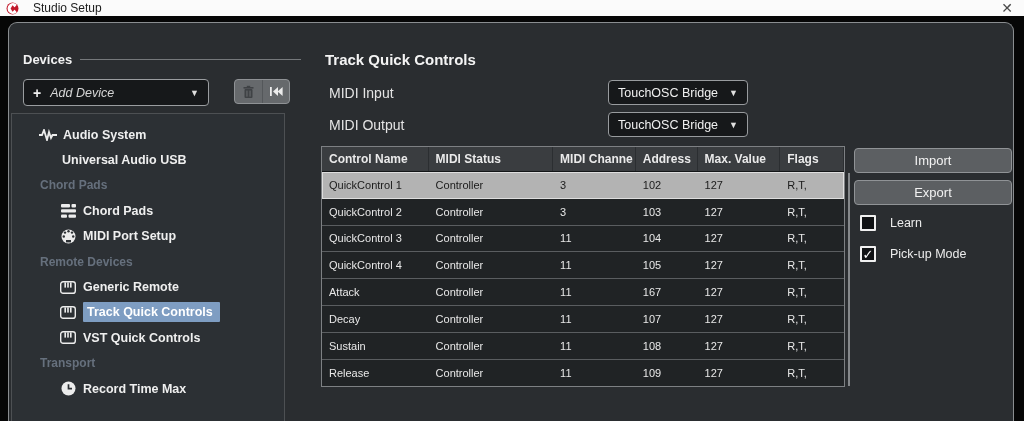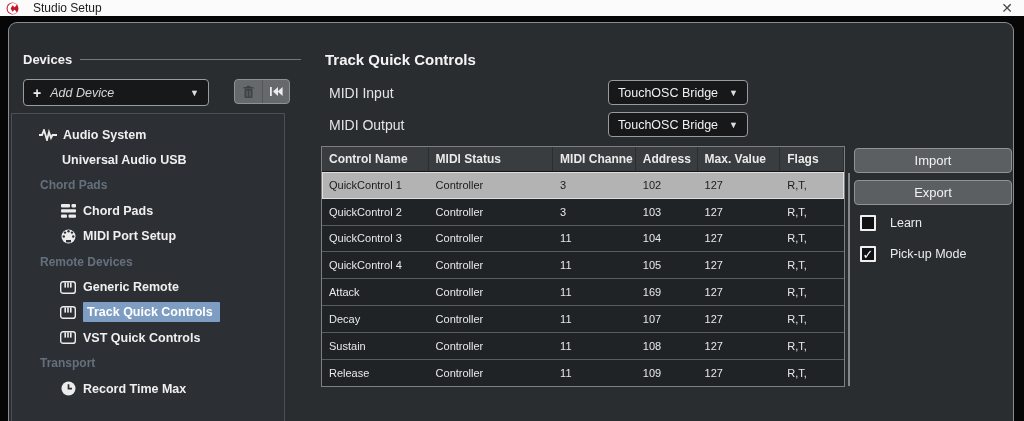--- a/index.html
+++ b/index.html
@@ -272,21 +272,21 @@
           <div class="t-cell" style="width: 125px;">Controller</div>
           <div class="t-cell" style="width: 83px;">11</div>
           <div class="t-cell" style="width: 62px;">105</div>
           <div class="t-cell" style="width: 83px;">127</div>
           <div class="t-cell" style="width: 64px;">R,T,</div>
         </div>
         <div class="t-row">
           <div class="t-cell" style="width: 107px;">Attack</div>
           <div class="t-cell" style="width: 125px;">Controller</div>
           <div class="t-cell" style="width: 83px;">11</div>
-          <div class="t-cell" style="width: 62px;">169</div>
+          <div class="t-cell" style="width: 62px;">167</div>
           <div class="t-cell" style="width: 83px;">127</div>
           <div class="t-cell" style="width: 64px;">R,T,</div>
         </div>
         <div class="t-row">
           <div class="t-cell" style="width: 107px;">Decay</div>
           <div class="t-cell" style="width: 125px;">Controller</div>
           <div class="t-cell" style="width: 83px;">11</div>
           <div class="t-cell" style="width: 62px;">107</div>
           <div class="t-cell" style="width: 83px;">127</div>
           <div class="t-cell" style="width: 64px;">R,T,</div>

